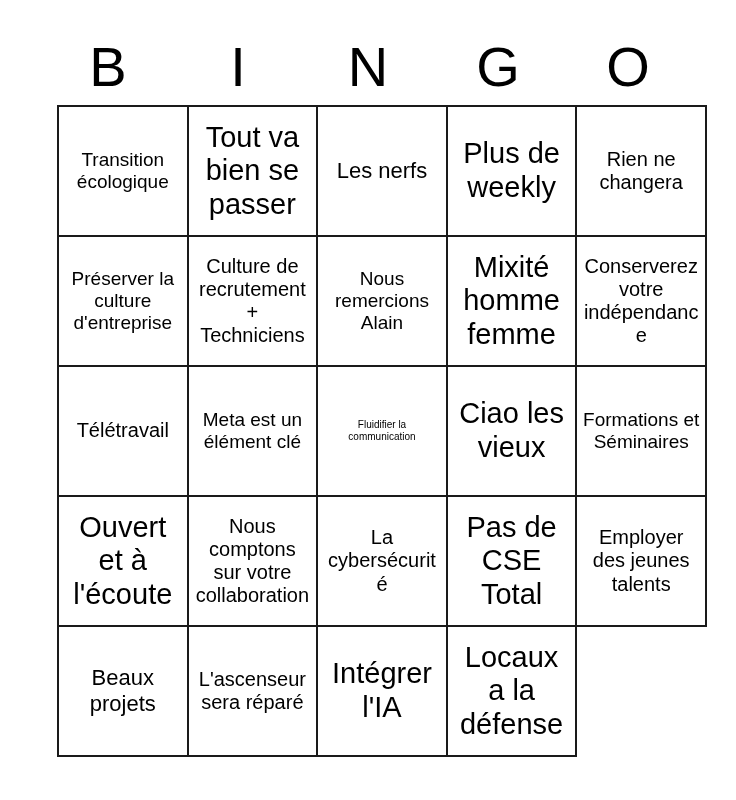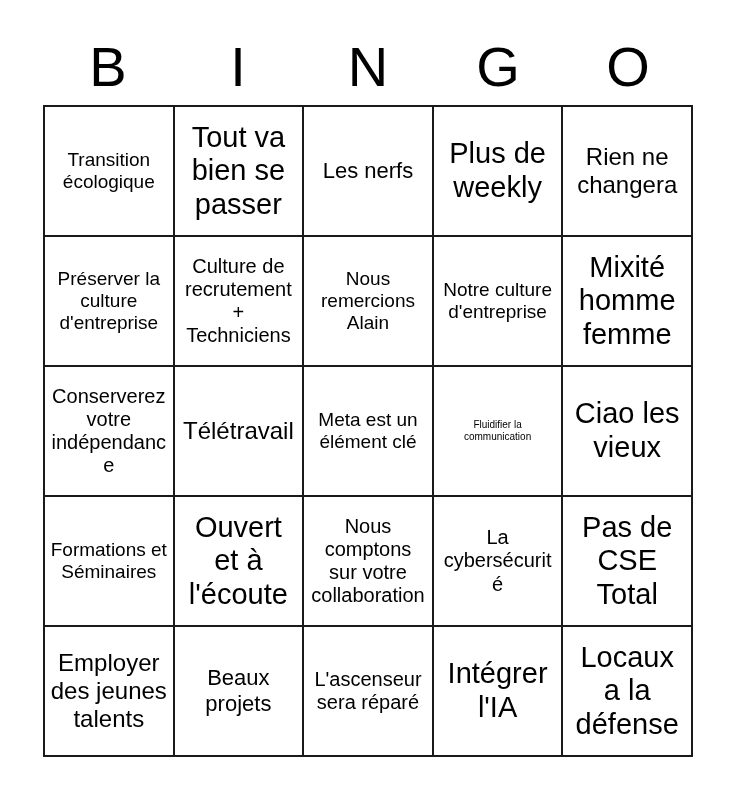--- a/index.html
+++ b/index.html
@@ -37,21 +37,21 @@
     font-size: 56px;
     line-height: 1;
     font-weight: 400;
     letter-spacing: 0;
     color: #000000;
     user-select: none;
   }
   
   #bingo-grid {
     position: absolute;
-    left: 43px;
+    left: 57px;
     top: 105px;
     width: 650px;
     height: 652px;
     box-sizing: border-box;
     border-top: 2px solid #1a1a1a;
     border-left: 2px solid #1a1a1a;
     display: grid;
     grid-template-columns: repeat(5, 1fr);
     grid-template-rows: repeat(5, 1fr);
   }
@@ -71,21 +71,21 @@
     width: 100%;
     text-align: center;
     line-height: 1.16;
     word-wrap: break-word;
     overflow-wrap: break-word;
     hyphens: none;
   }
   
   .fs-xl  { font-size: 22px; }
   .fs-lg  { font-size: 29px; }
-  .fs-md  { font-size: 24px; }
+  .fs-md  { font-size: 20px; }
   .fs-sm  { font-size: 19px; }
   .fs-xs  { font-size: 20px; }
   .fs-xxs { font-size: 10px; }
 </style>
 </head>
 <body>
 
 <div id="bingo-card">
 
   <div id="bingo-header">
@@ -115,23 +115,20 @@
       </div>
 
     <div class="bingo-cell">
         <span class="cell-text fs-sm">Préserver la culture d'entreprise</span>
       </div>
     <div class="bingo-cell">
         <span class="cell-text fs-xs">Culture de recrutement + Techniciens</span>
       </div>
     <div class="bingo-cell">
         <span class="cell-text fs-sm">Nous remercions Alain</span>
-      </div>
-    <div class="bingo-cell">
-        <span class="cell-text fs-sm">Notre culture d'entreprise</span>
       </div>
     <div class="bingo-cell">
         <span class="cell-text fs-lg">Mixité homme femme</span>
       </div>
 
     <div class="bingo-cell">
         <span class="cell-text fs-xs">Conserverez votre indépendance</span>
       </div>
     <div class="bingo-cell">
         <span class="cell-text fs-md">Télétravail</span>

